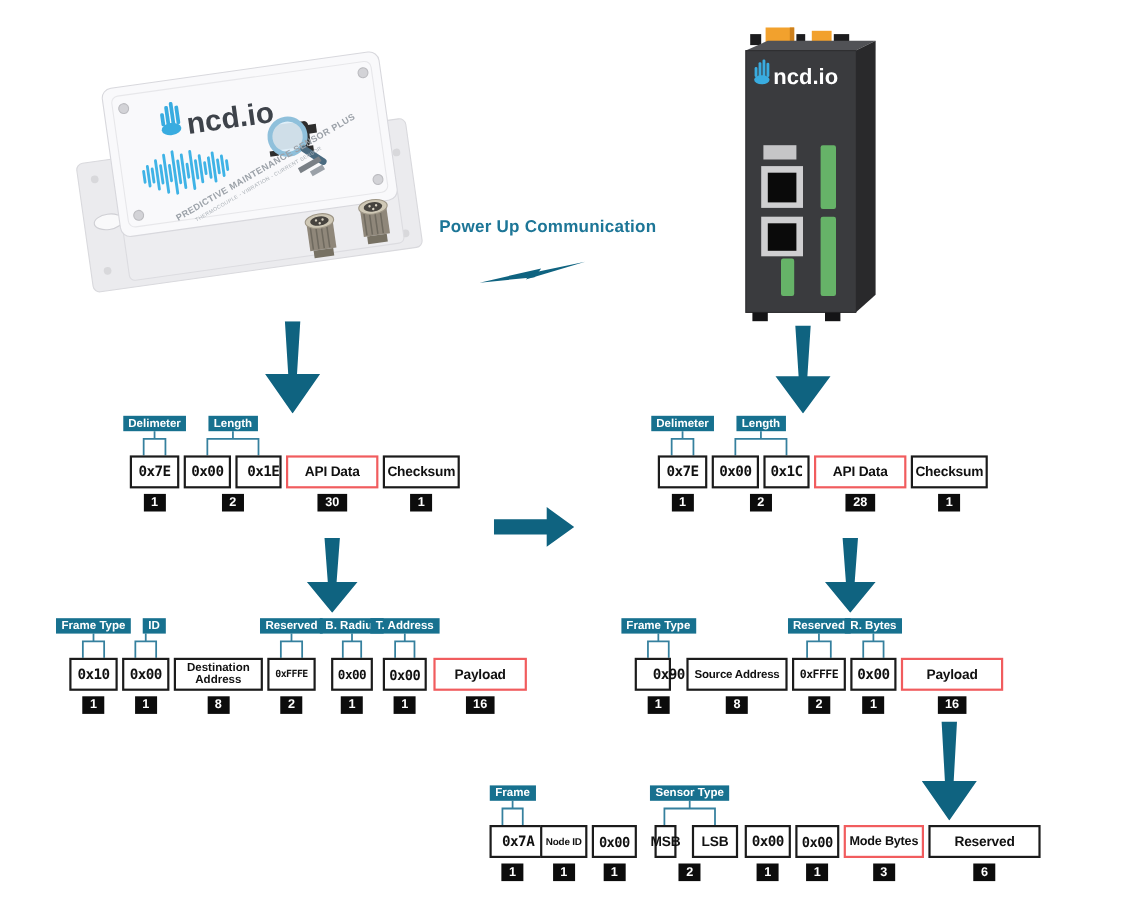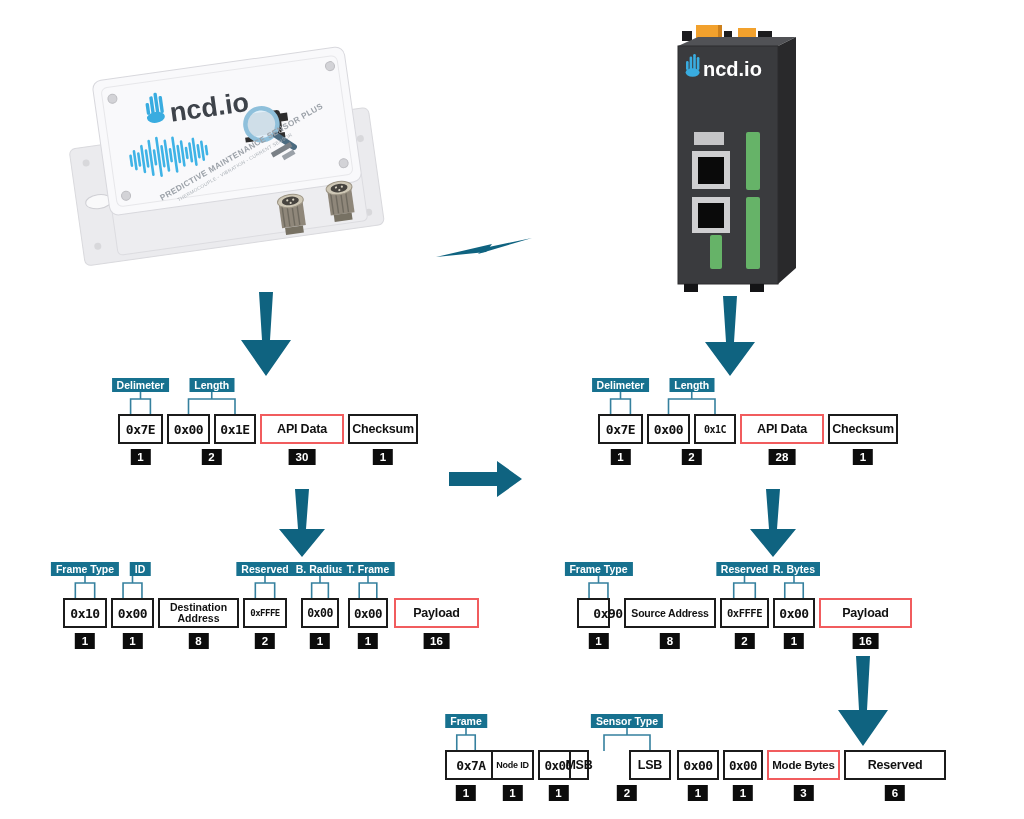--- a/index.html
+++ b/index.html
@@ -135,20 +135,21 @@
         <rect x="32" y="185" width="26" height="25" fill="#0A0A0A"></rect>
       </g>
       <rect x="80" y="114" width="14" height="58" rx="2" fill="#66B368"></rect>
       <rect x="80" y="179" width="14" height="72" rx="2" fill="#66B368"></rect>
       <rect x="44" y="217" width="12" height="34" rx="2" fill="#66B368"></rect>
       <rect x="18" y="266" width="14" height="8" fill="#141416"></rect>
       <rect x="84" y="266" width="14" height="8" fill="#141416"></rect>
     </svg>
   </div>
 
+  <div id="power-text">Power Up Communication</div>
   <svg class="abs" style="left:436px;top:236px;" width="100" height="28">
     <polygon points="0,21 56,8 50,16" fill="#0F6380"></polygon>
     <polygon points="42,18 96,2 48,12" fill="#0F6380"></polygon>
   </svg>
 
   <svg class="abs" style="left:238px;top:292px;" width="56" height="84">
     <polygon points="21,0 35,0 32,48 53,48 28,84 3,48 24,48" fill="#0F6380"></polygon>
   </svg>
   <svg class="abs" style="left:702px;top:296px;" width="56" height="80">
     <polygon points="21,0 35,0 32,46 53,46 28,80 3,46 24,46" fill="#0F6380"></polygon>
@@ -172,21 +173,21 @@
         <path d="M70.5 37 V21 H117 V37 M93.75 21 V14" stroke="#35809E" stroke-width="1.6" fill="none"></path>
       </svg>
       <div class="fbadge" style="left: 22.5px;">Delimeter</div>
       <div class="fbadge" style="left: 93.75px;">Length</div>
       <div class="fbox" style="left: 0px; width: 45px;">
         <span class="hex" style="font-size: 13px;">0x7E</span>
       </div>
       <div class="fbox" style="left: 49px; width: 43px;">
         <span class="hex" style="font-size: 13px;">0x00</span>
       </div>
-      <div class="fbox" style="left: 96px; width: 42px;">
+      <div class="fbox" style="left: 96px; width: 42px; justify-content: flex-end;">
         <span class="hex" style="font-size: 13px;">0x1E</span>
       </div>
       <div class="fbox red" style="left: 142px; width: 84px;">
         <span class="word" style="font-size: 12.5px;">API Data</span>
       </div>
       <div class="fbox" style="left: 230px; width: 70px;">
         <span class="word" style="font-size: 12.5px;">Checksum</span>
       </div>
       <div class="cnt" style="left: 22.5px;">1</div>
       <div class="cnt" style="left: 93.5px;">2</div>
@@ -200,21 +201,21 @@
       </svg>
       <div class="fbadge" style="left: 22.5px;">Delimeter</div>
       <div class="fbadge" style="left: 93.75px;">Length</div>
       <div class="fbox" style="left: 0px; width: 45px;">
         <span class="hex" style="font-size: 13px;">0x7E</span>
       </div>
       <div class="fbox" style="left: 49px; width: 43px;">
         <span class="hex" style="font-size: 13px;">0x00</span>
       </div>
       <div class="fbox" style="left: 96px; width: 42px;">
-        <span class="hex" style="font-size: 10px;">0x1C</span>
+        <span class="hex" style="font-size: 13px;">0x1C</span>
       </div>
       <div class="fbox red" style="left: 142px; width: 84px;">
         <span class="word" style="font-size: 12.5px;">API Data</span>
       </div>
       <div class="fbox" style="left: 230px; width: 70px;">
         <span class="word" style="font-size: 12.5px;">Checksum</span>
       </div>
       <div class="cnt" style="left: 22.5px;">1</div>
       <div class="cnt" style="left: 93.5px;">2</div>
       <div class="cnt" style="left: 184px;">28</div>
@@ -225,21 +226,21 @@
         <path d="M12.32 37 V21 H31.68 V37 M22 21 V14" stroke="#35809E" stroke-width="1.6" fill="none"></path>
         <path d="M60.04 37 V21 H78.96 V37 M69.5 21 V14" stroke="#35809E" stroke-width="1.6" fill="none"></path>
         <path d="M192.32 37 V21 H211.68 V37 M202 21 V14" stroke="#35809E" stroke-width="1.6" fill="none"></path>
         <path d="M248.64 37 V21 H265.36 V37 M257 21 V14" stroke="#35809E" stroke-width="1.6" fill="none"></path>
         <path d="M296.2 37 V21 H313.8 V37 M305 21 V14" stroke="#35809E" stroke-width="1.6" fill="none"></path>
       </svg>
       <div class="fbadge" style="left: 22px;">Frame Type</div>
       <div class="fbadge" style="left: 77px;">ID</div>
       <div class="fbadge" style="left: 202px;">Reserved</div>
       <div class="fbadge" style="left: 257px;">B. Radius</div>
-      <div class="fbadge" style="left: 305px;">T. Frame</div>
+      <div class="fbadge" style="left: 305px;">T. Address</div>
       <div class="fbox" style="left: 0px; width: 44px;">
         <span class="hex" style="font-size: 13px;">0x10</span>
       </div>
       <div class="fbox" style="left: 48px; width: 43px;">
         <span class="hex" style="font-size: 13px;">0x00</span>
       </div>
       <div class="fbox" style="left: 95px; width: 81px;">
         <div class="lines">
           <div>Destination</div>
           <div>Address</div>
@@ -304,21 +305,21 @@
       <div class="fbadge" style="left: 182px;">Sensor Type</div>
       <div class="fbox" style="left: 0px; width: 52px;">
         <span class="hex" style="font-size: 13px;">0x7A</span>
       </div>
       <div class="fbox" style="left: 46px; width: 43px;">
         <span class="word" style="font-size: 9px;">Node ID</span>
       </div>
       <div class="fbox" style="left: 93px; width: 41px;">
         <span class="hex" style="font-size: 12.5px;">0x00</span>
       </div>
-      <div class="fbox" style="left: 124px; width: 20px; text-align: right;">
+      <div class="fbox" style="left: 150px; width: 20px; text-align: right;">
         <span class="word" style="font-size: 12.5px;">MSB</span>
       </div>
       <div class="fbox" style="left: 184px; width: 42px;">
         <span class="word" style="font-size: 12.5px;">LSB</span>
       </div>
       <div class="fbox" style="left: 232px; width: 42px;">
         <span class="hex" style="font-size: 13px;">0x00</span>
       </div>
       <div class="fbox" style="left: 278px; width: 40px;">
         <span class="hex" style="font-size: 12.5px;">0x00</span>

